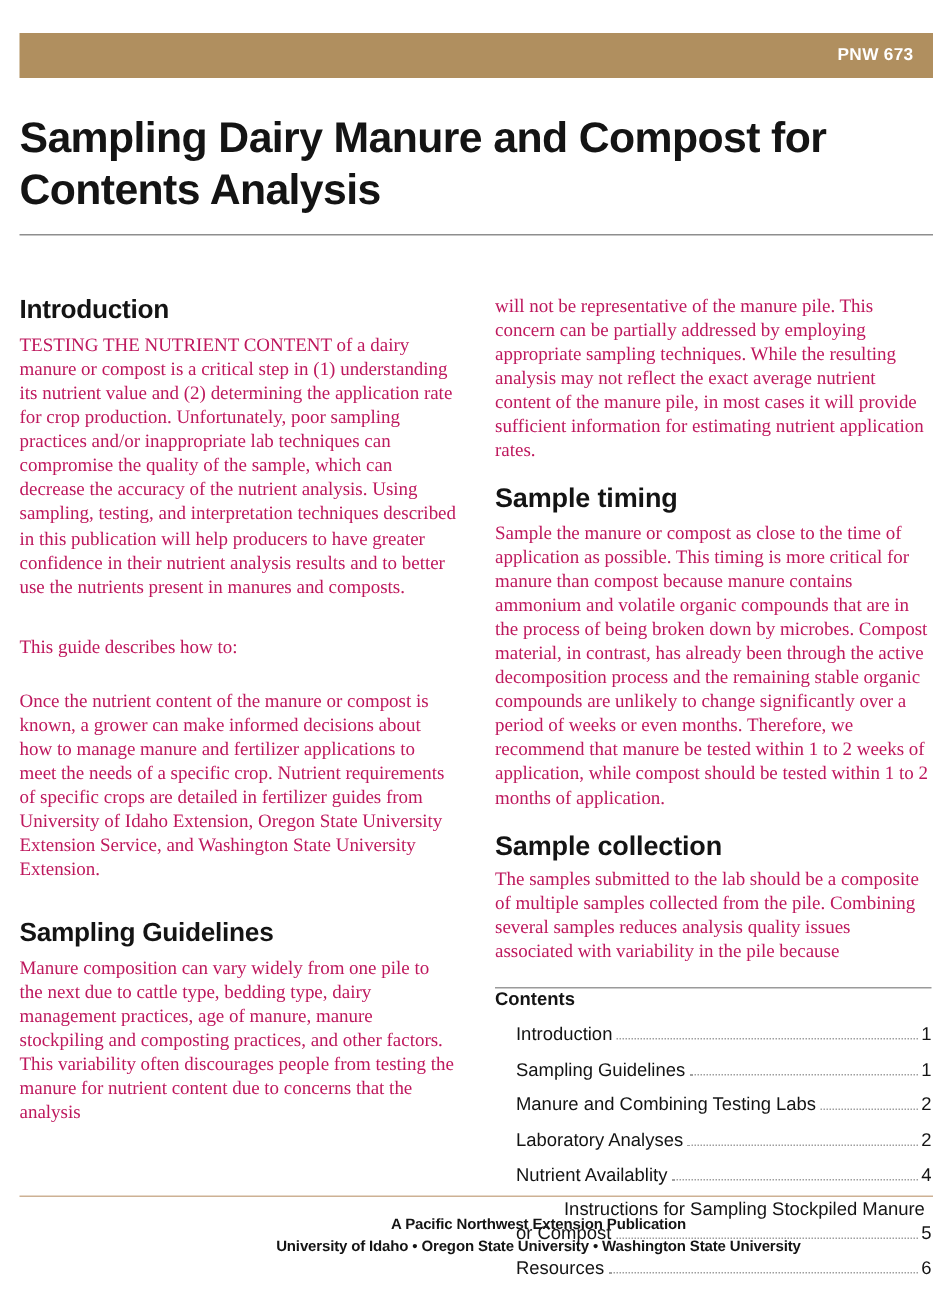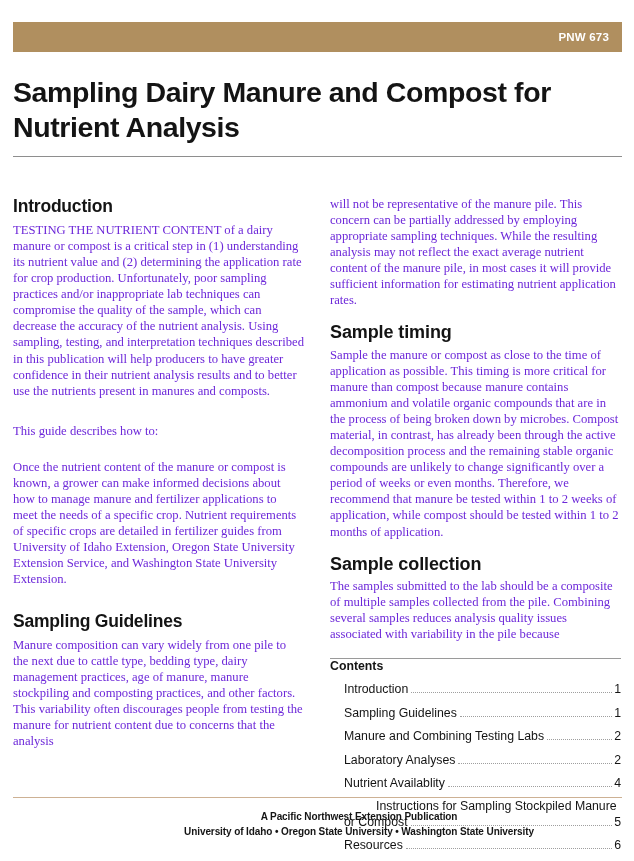--- a/index.html
+++ b/index.html
@@ -106,21 +106,21 @@
     margin: 14px 0 4px 0;
     letter-spacing: -0.1px;
     line-height: 1.15;
   }
   p.body {
     font-family: "Liberation Serif", serif;
     font-size: 12.65px;
     line-height: 1.268;
     margin: 0 0 11px 0;
     text-align: left;
-    color: #6d28d9;
+    color: #be185d;
   }
   p.body.tight { margin-bottom: 0; }
 
   ul.bullets {
     margin: 4px 0 0 0;
     padding-left: 26px;
     list-style: none;
   }
   ul.bullets li {
     font-family: "Liberation Serif", serif;
@@ -206,21 +206,21 @@
 </head>
 <body>
 
 <div class="page">
 
   <div class="topbar">
     <span class="topbar-label">PNW 673</span>
   </div>
 
   <div class="title-block">
-    <h1 class="doc-title">Sampling Dairy Manure and Compost for Nutrient Analysis</h1>
+    <h1 class="doc-title">Sampling Dairy Manure and Compost for Contents Analysis</h1>
     <div class="title-rule"></div>
   </div>
 
   <div class="columns">
 
     <div class="col">
       <h2 class="sec">Introduction</h2>
       <p class="body">TESTING THE NUTRIENT CONTENT of a dairy manure or compost is a critical step in (1) understanding its nutrient value and (2) determining the application rate for crop production. Unfortunately, poor sampling practices and/or inappropriate lab techniques can compromise the quality of the sample, which can decrease the accuracy of the nutrient analysis. Using sampling, testing, and interpretation techniques described in this publication will help producers to have greater confidence in their nutrient analysis results and to better use the nutrients present in manures and composts.</p>
 
       <div class="gap-md"></div>

